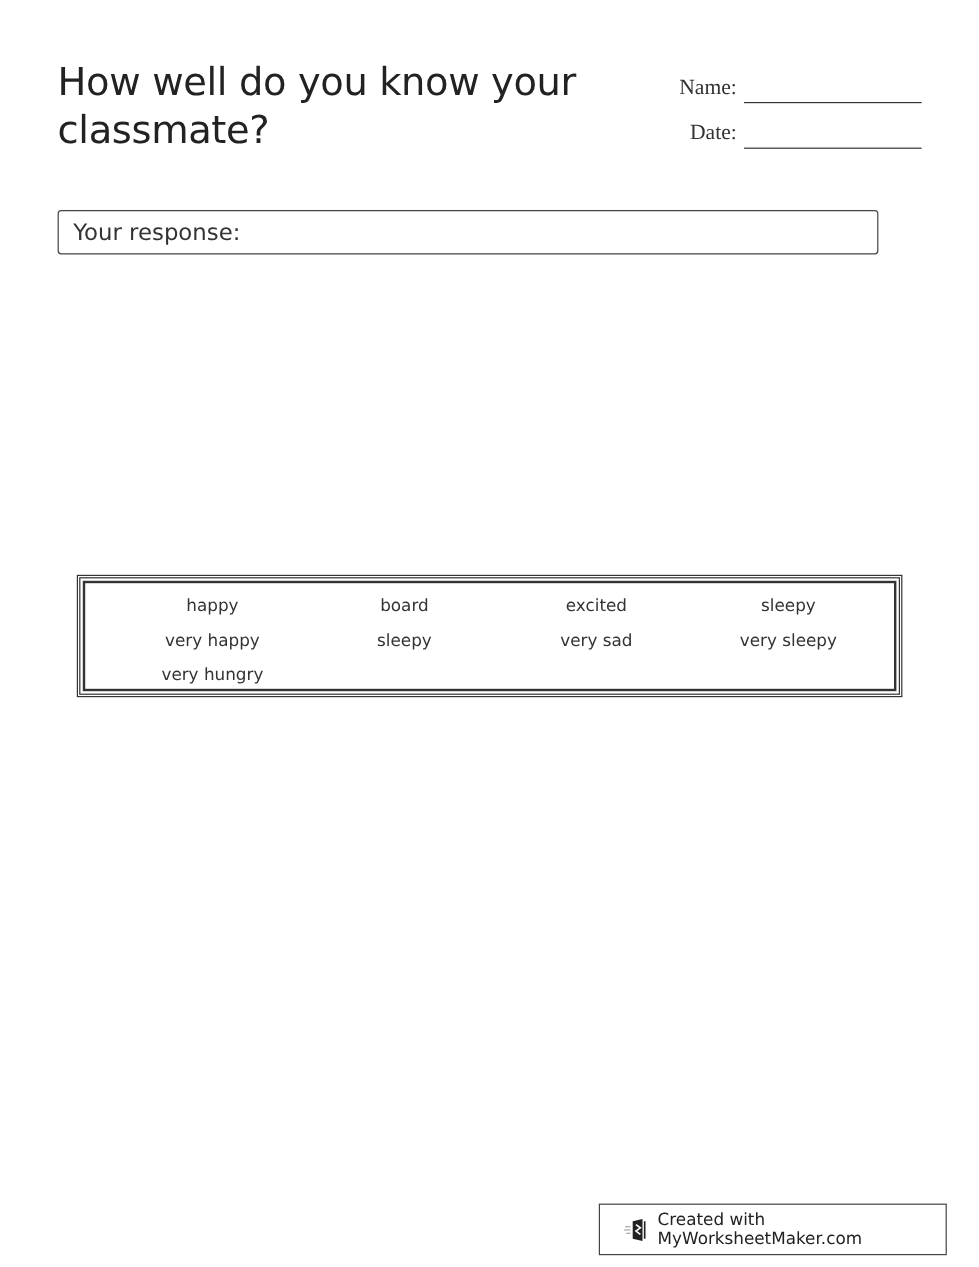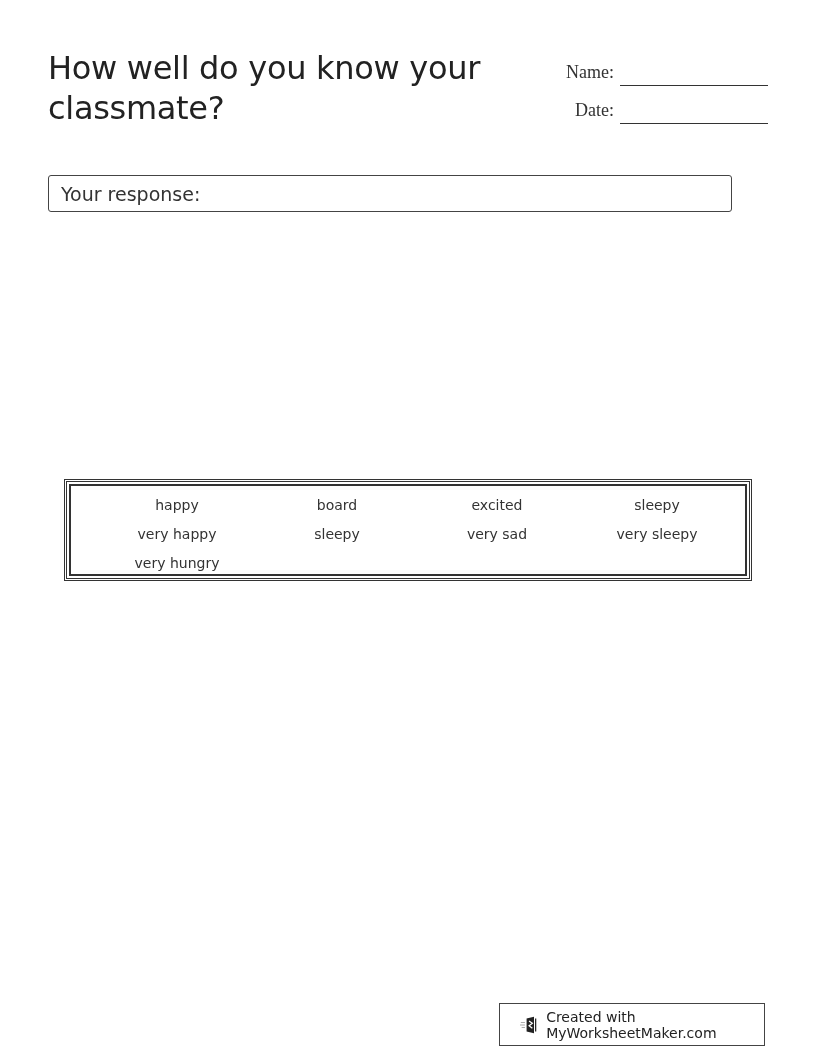--- a/index.html
+++ b/index.html
@@ -30,21 +30,21 @@
       border: 2px solid #333; width: 100%; height: 100%; box-sizing: border-box;
       padding: 8px 0 0 26px;
       text-align: center;
     }
     .wb-grid { display: grid; grid-template-columns: 160px 160px 160px 160px; row-gap: 0; }
     .wb-word {
       font-family: "DejaVu Sans", sans-serif; font-size: 14px; color: #333;
       height: 29px; line-height: 22px;
     }
     .footer {
-      position: absolute; left: 499px; top: 1003px; width: 266px; height: 43px;
+      position: absolute; left: 499px; top: 1003px; width: 290px; height: 43px;
       border: 1px solid #444; box-sizing: border-box;
       display: flex; align-items: center; padding-left: 20px;
       font-family: "DejaVu Sans", sans-serif; font-size: 14px; color: #222;
     }
     .footer-logo { width: 22px; height: 22px; margin-right: 8px; }
   </style>
 </head>
 <body>
 
 <h1 class="title">How well do you know your classmate?</h1>

